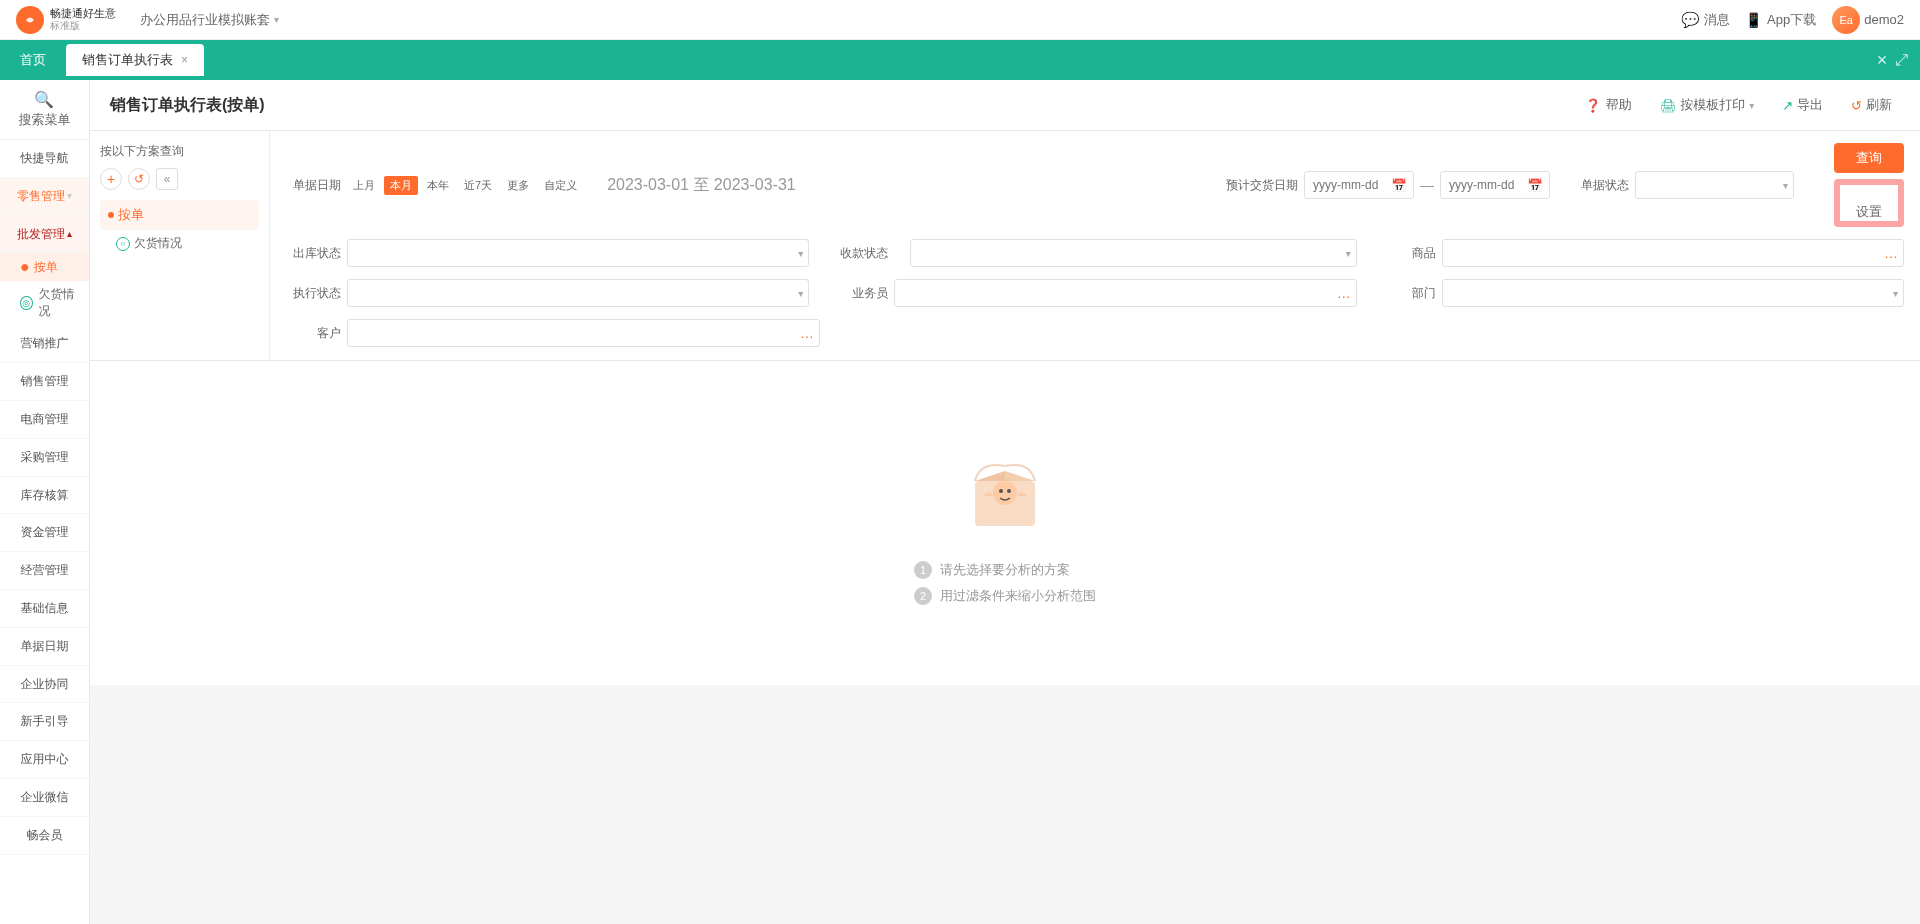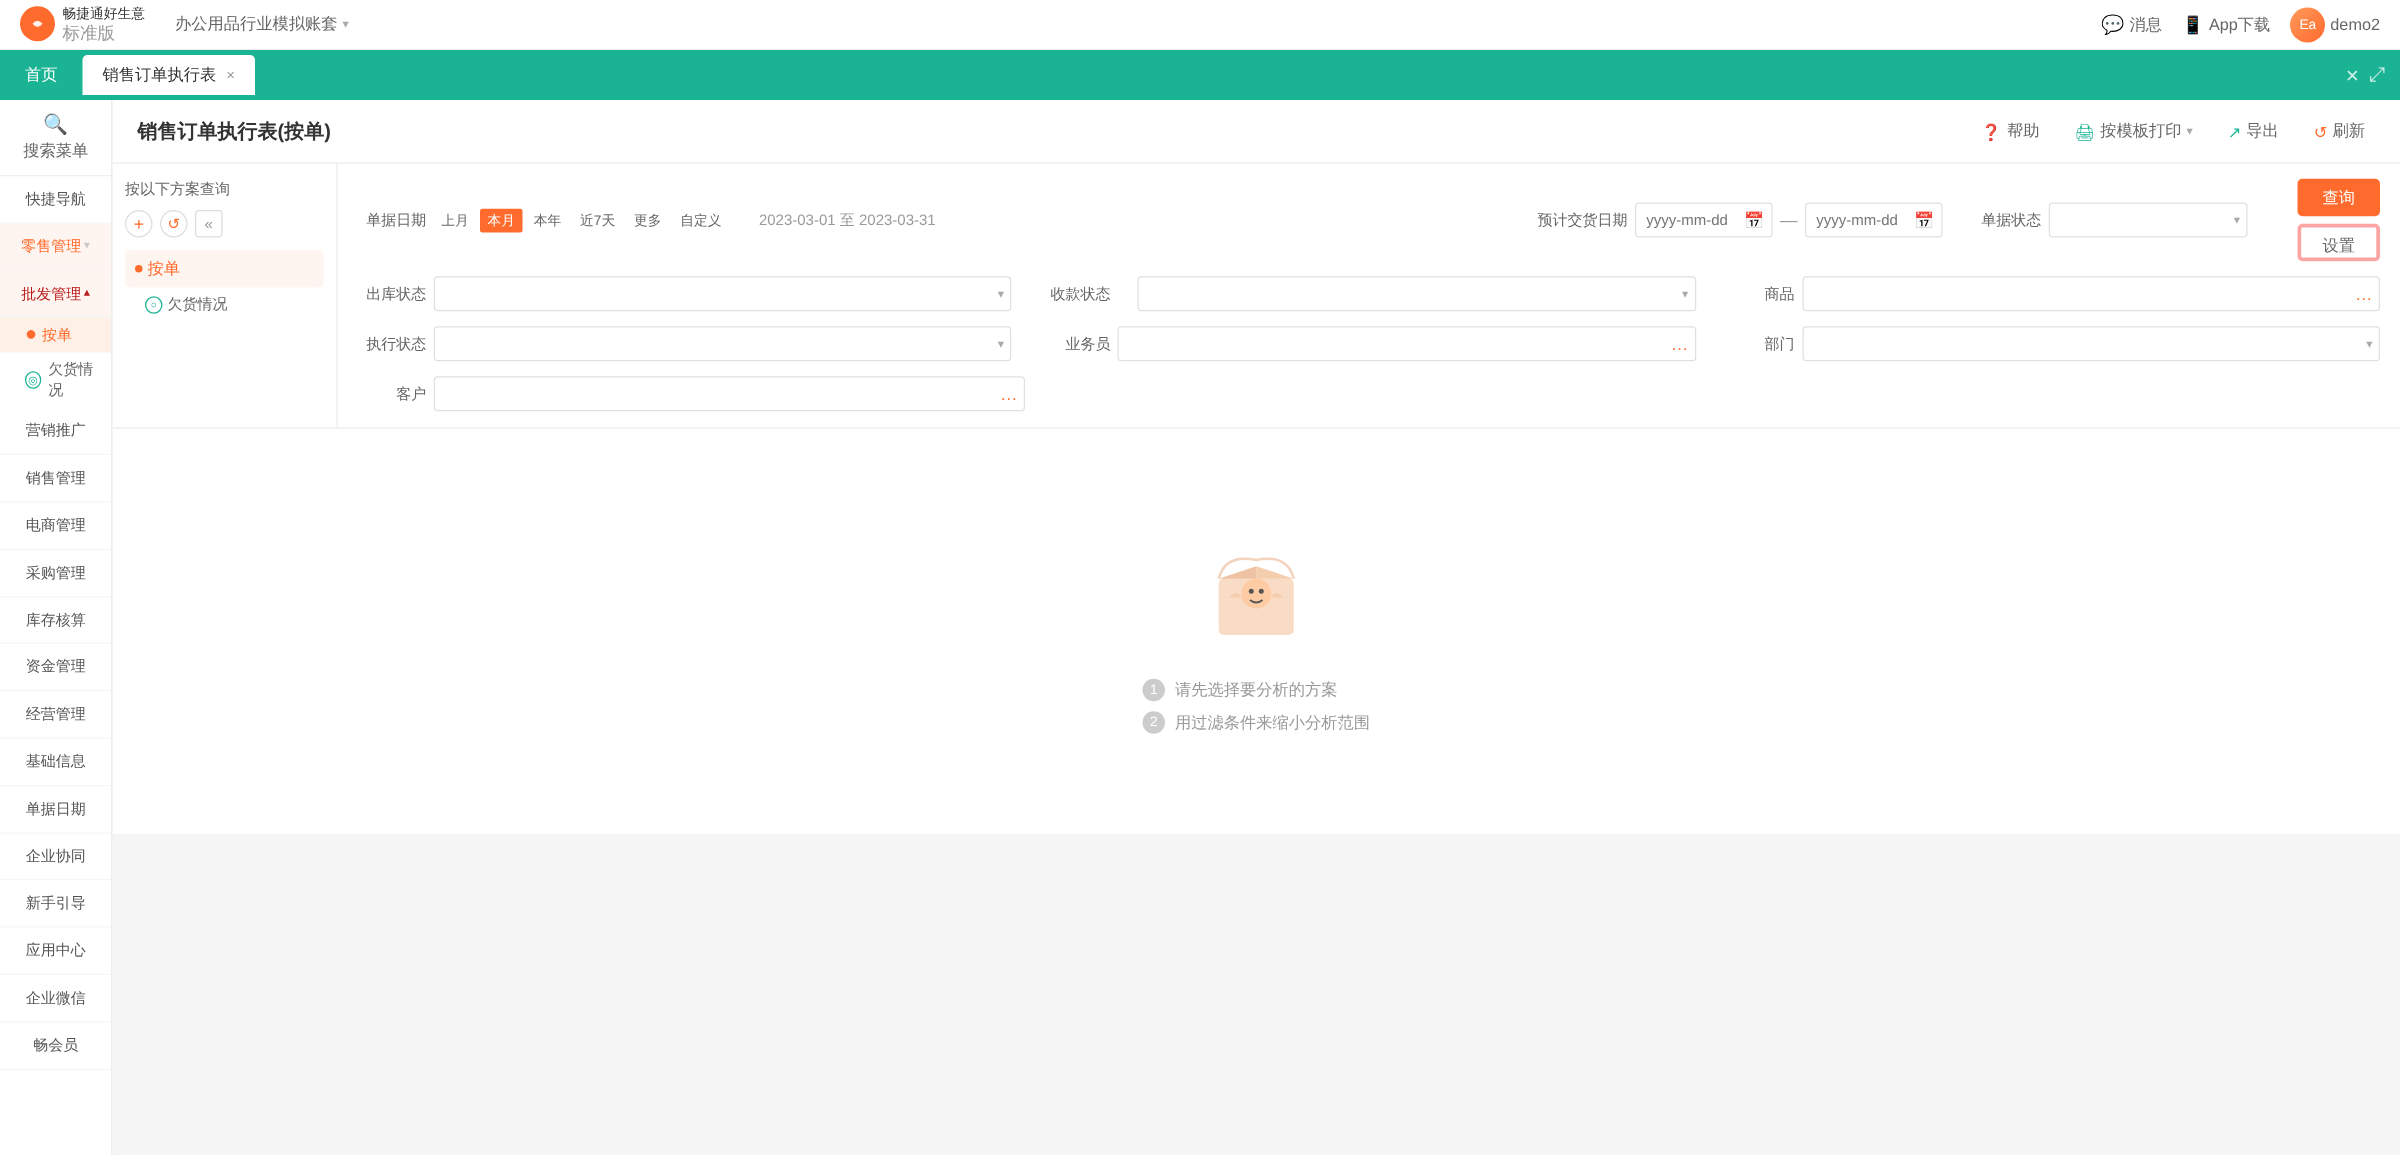--- a/index.html
+++ b/index.html
@@ -274,23 +274,23 @@
       border: none;
       border-radius: 4px;
       padding: 6px 20px;
       font-size: 13px;
       cursor: pointer;
       height: 30px;
     }
     .setting-btn {
       background: white;
       color: #666;
-      border: 3px solid #fca5a5;
+      border: 6px solid #fca5a5;
       border-radius: 4px;
-      padding: 6px 16px;
+      padding: 18px 16px;
       font-size: 13px;
       cursor: pointer;
       height: 30px;
     }
     .btn-group {
       display: flex; flex-direction: column; gap: 6px;
       margin-left: 16px;
     }
 
     
@@ -335,21 +335,21 @@
   <div class="top-header-left">
     <div class="logo-area">
       <div class="logo-icon">
         <svg width="18" height="18" viewBox="0 0 18 18">
           <circle cx="9" cy="9" r="8" fill="#ff6b2d"></circle>
           <path d="M5 9 Q9 4 13 9 Q9 14 5 9Z" fill="white" opacity="0.9"></path>
         </svg>
       </div>
       <div class="logo-text">
         <div>畅捷通好生意</div>
-        <div style="font-size:14px;color:#999">标准版</div>
+        <div style="font-size:10px;color:#999">标准版</div>
       </div>
     </div>
     <div class="breadcrumb-area">
       <span>办公用品行业模拟账套</span>
       <span style="font-size:10px;color:#aaa">▾</span>
     </div>
   </div>
   <div class="top-header-right">
     <div class="header-btn">
       <span style="font-size:15px">💬</span>
@@ -481,21 +481,21 @@
             <div style="display:flex;align-items:center;gap:3px">
               <span class="dq-btn">上月</span>
               <span class="dq-btn active">本月</span>
               <span class="dq-btn">本年</span>
               <span class="dq-btn">近7天</span>
               <span class="dq-btn">更多</span>
               <span class="dq-btn">自定义</span>
             </div>
           </div>
 
-          <div style="font-size:12px;color:#999;white-space:nowrap">2023-03-01 至 2023-03-31</div>
+          <div style="font-size:16px;color:#999;white-space:nowrap">2023-03-01 至 2023-03-31</div>
 
           <div style="display:flex;align-items:center;gap:6px;margin-left:auto">
             <span class="field-label">预计交货日期</span>
             <div class="date-input-wrap">
               <input type="text" placeholder="yyyy-mm-dd" style="width: 110px;">
               <span class="date-icon">📅</span>
             </div>
             <span class="date-separator">—</span>
             <div class="date-input-wrap">
               <input type="text" placeholder="yyyy-mm-dd" style="width: 110px;">

